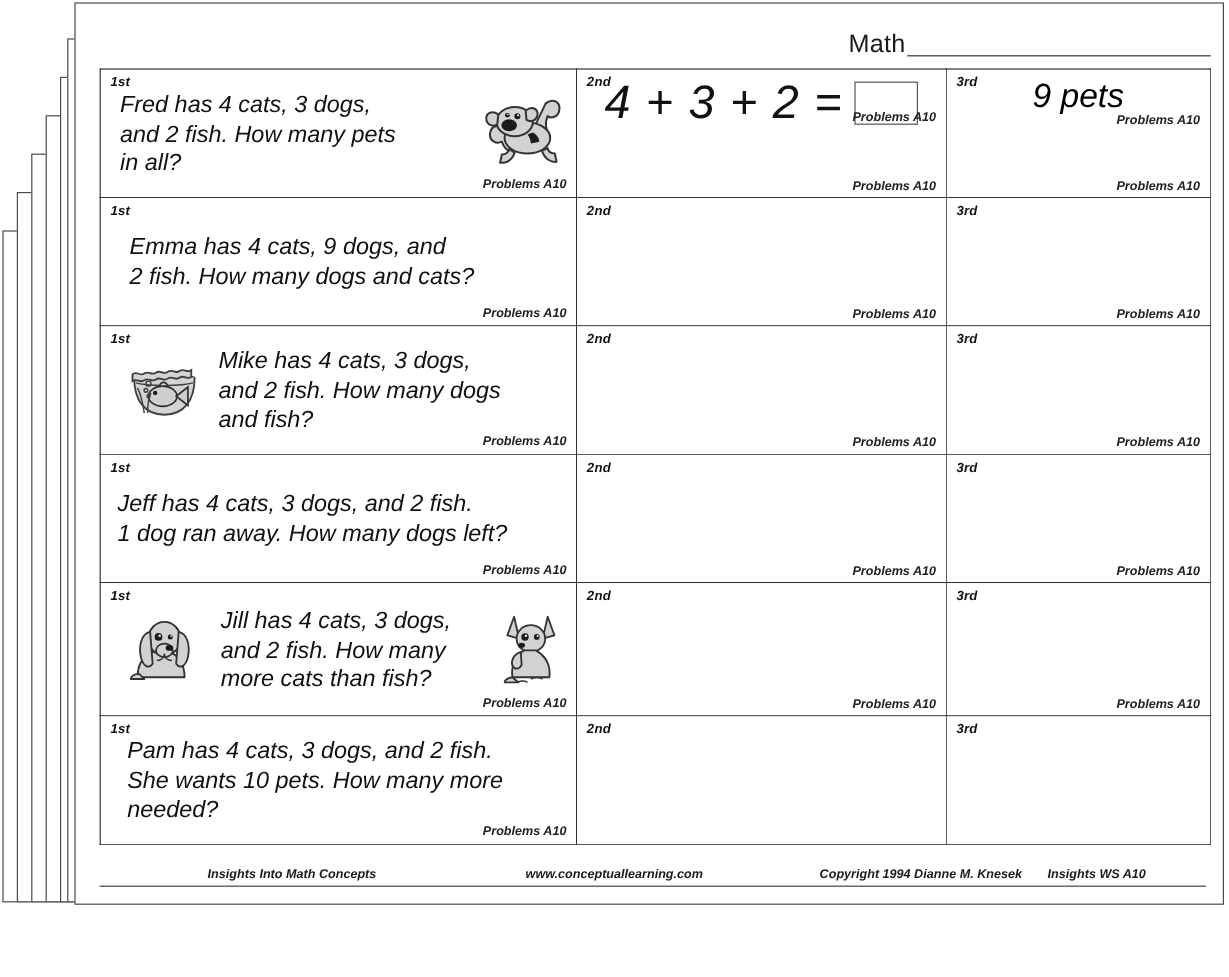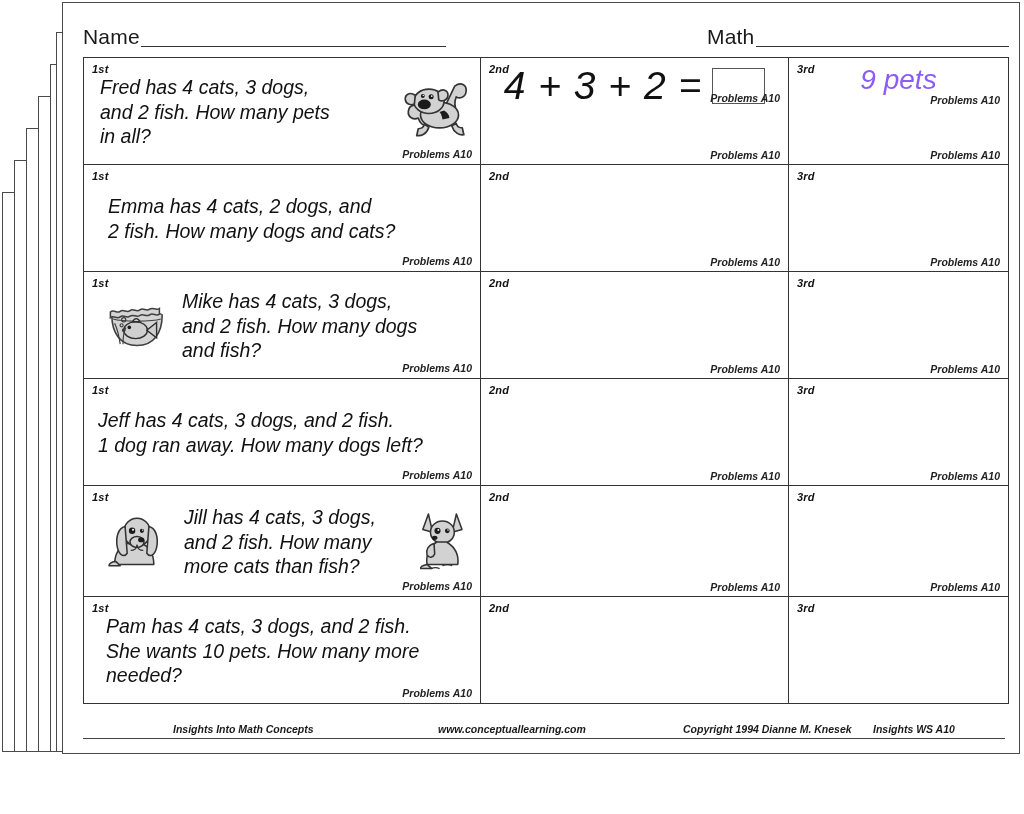--- a/index.html
+++ b/index.html
@@ -173,21 +173,21 @@
     display: flex;
     align-items: center;
     justify-content: center;
     height: 100%;
     padding: 6px 10px 14px 10px;
     box-sizing: border-box;
   }
   .answer-text {
     font-size: 28px;
     font-style: italic;
-    color: #8b5cf6;
+    color: #000000;
   }
 
   
   #page-footer {
     position: absolute;
     left: 20px;
     bottom: 14px;
     width: 922px;
     height: 20px;
     border-bottom: 1.4px solid #444;
@@ -217,24 +217,20 @@
   <div class="stack-sheet" style="left:2px;  top:192px; width:958px; height:560px;"></div>
   <div class="stack-sheet" style="left:14px; top:160px; width:958px; height:592px;"></div>
   <div class="stack-sheet" style="left:26px; top:128px; width:958px; height:624px;"></div>
   <div class="stack-sheet" style="left:38px; top:96px;  width:958px; height:656px;"></div>
   <div class="stack-sheet" style="left:50px; top:64px;  width:958px; height:688px;"></div>
   <div class="stack-sheet" style="left:56px; top:32px;  width:958px; height:720px;"></div>
 
   <div id="sheet">
 
     <div class="header-row">
-      <div class="field" id="name-field">
-        <span class="field-label">Name</span>
-        <span class="field-rule"></span>
-      </div>
       <div class="field" id="date-field">
         <span class="field-label">Math</span>
         <span class="field-rule"></span>
       </div>
     </div>
 
     <table id="problem-table">
       <tbody>
 
         <tr>
@@ -297,21 +293,21 @@
             </div>
           </td>
         </tr>
 
         <tr>
           <td class="col1" style="height:106px">
             <div class="cell-inner">
               <span class="ord">1st</span>
               <div class="prob-body" style="padding-left:12px">
                 <div class="prob-text">
-                  <span class="ln">Emma has 4 cats, 2 dogs, and</span>
+                  <span class="ln">Emma has 4 cats, 9 dogs, and</span>
                   <span class="ln">2 fish. How many dogs and cats?</span>
                 </div>
               </div>
               <span class="tag">Problems A10</span>
             </div>
           </td>
           <td class="col2">
             <div class="cell-inner">
               <span class="ord">2nd</span>
               <span class="tag">Problems A10</span>

